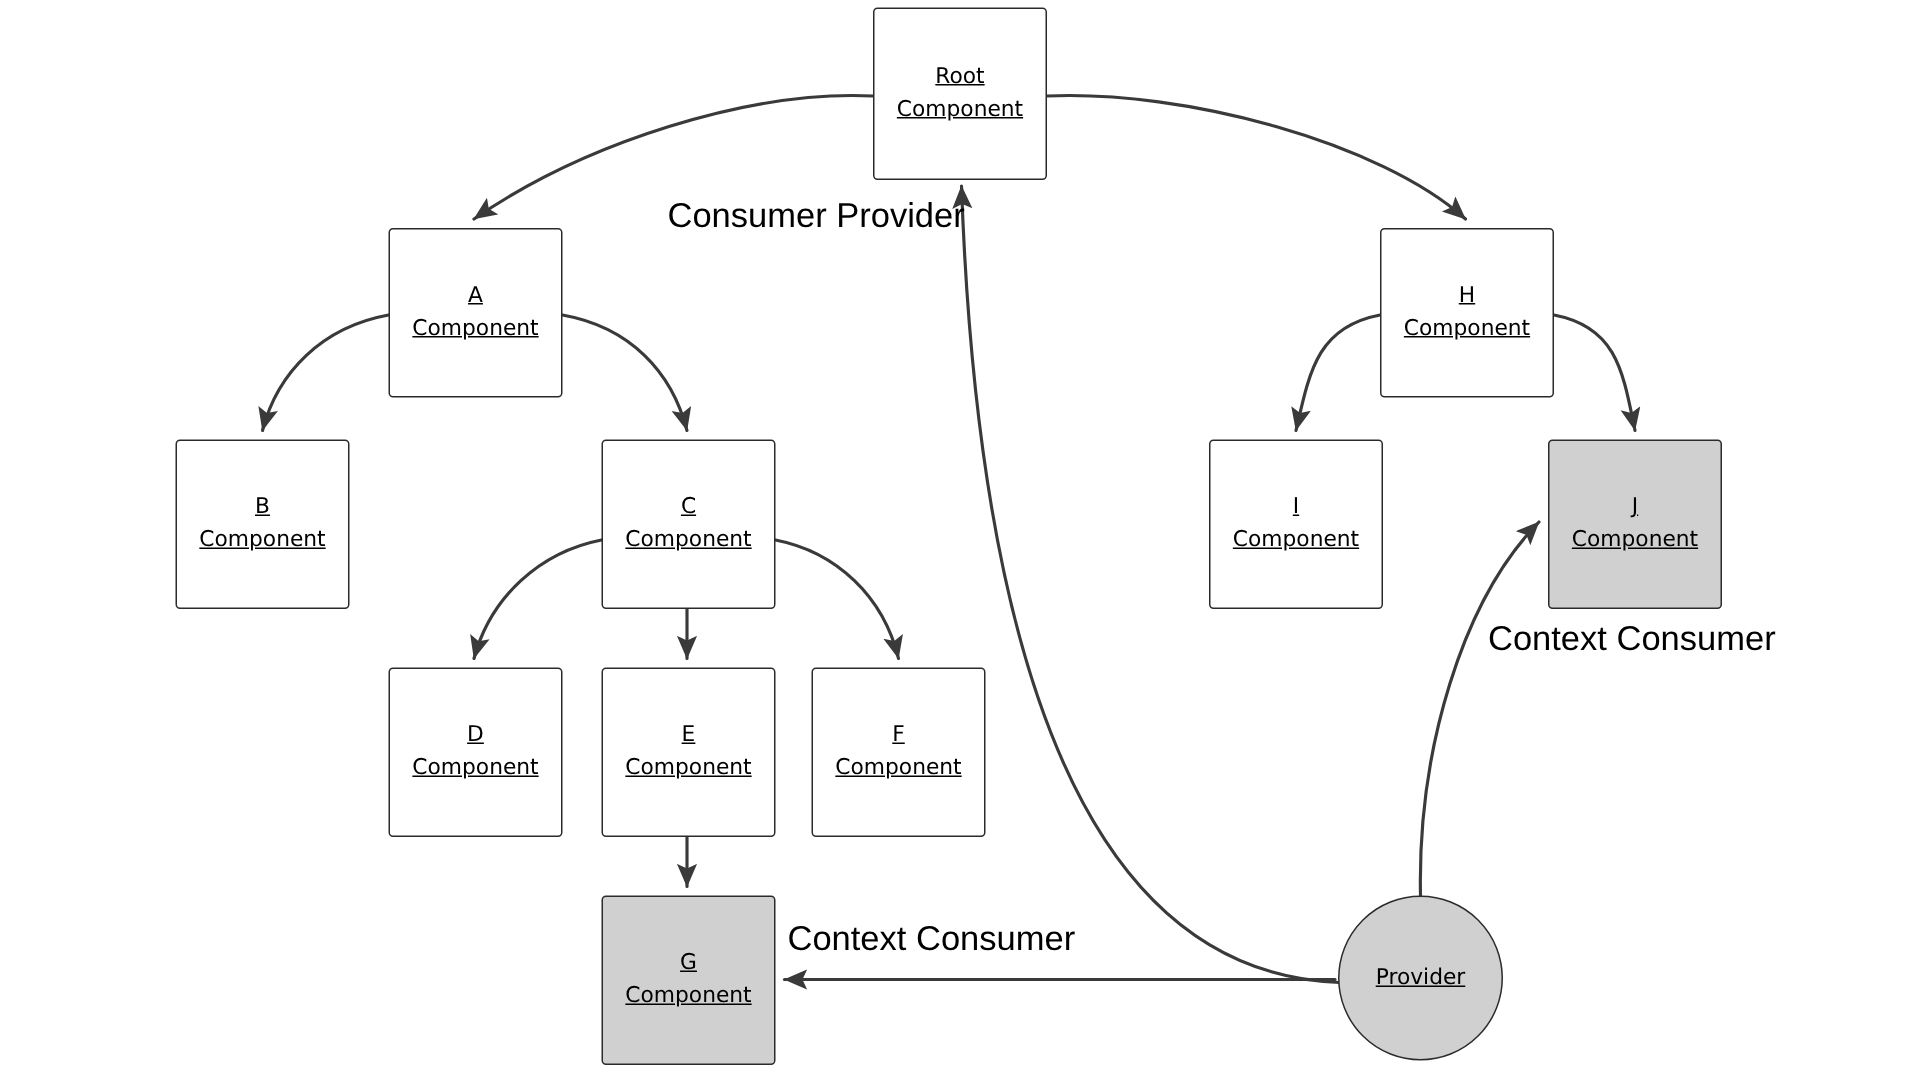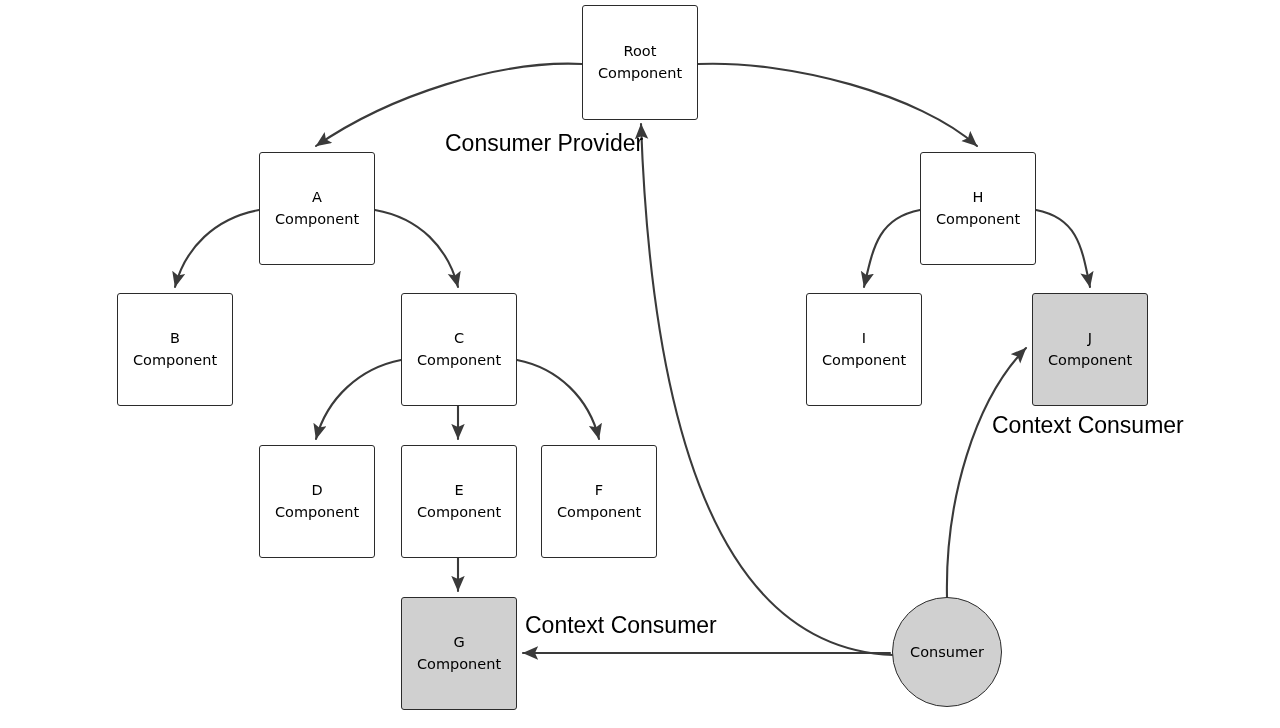--- a/index.html
+++ b/index.html
@@ -42,20 +42,21 @@
     color: #000000;
     text-align: center;
     z-index: 3;
   }
   .node-box.shaded {
     background: #d0d0d0;
   }
   .node-line {
     display: block;
     white-space: nowrap;
+    text-decoration: underline;
   }
   .node-circle {
     position: absolute;
     box-sizing: border-box;
     border: 1.8px solid #2b2b2b;
     border-radius: 50%;
     background: #d0d0d0;
     display: flex;
     align-items: center;
     justify-content: center;
@@ -140,21 +141,21 @@
       </div>
       <div class="node-box" style="left: 806px; top: 293px; width: 116px; height: 113px; background: rgb(255, 255, 255); border-color: rgb(43, 43, 43);">
         <span class="node-line">I</span>
         <span class="node-line">Component</span>
       </div>
       <div class="node-box shaded" style="left: 1032px; top: 293px; width: 116px; height: 113px; background: rgb(208, 208, 208); border-color: rgb(43, 43, 43);">
         <span class="node-line">J</span>
         <span class="node-line">Component</span>
       </div>
       <div class="node-circle" style="left: 892px; top: 597px; width: 110px; height: 110px; background: rgb(208, 208, 208); border-color: rgb(43, 43, 43);">
-        <span class="node-line">Consumer</span>
+        <span class="node-line">Provider</span>
       </div>
     </div>
   <div id="label-layer">
       <div class="edge-label" style="left: 445px; top: 130px;">Consumer Provider</div>
       <div class="edge-label" style="left: 525px; top: 612px;">Context Consumer</div>
       <div class="edge-label" style="left: 992px; top: 412px;">Context Consumer</div>
     </div>
 
 </div>
 

